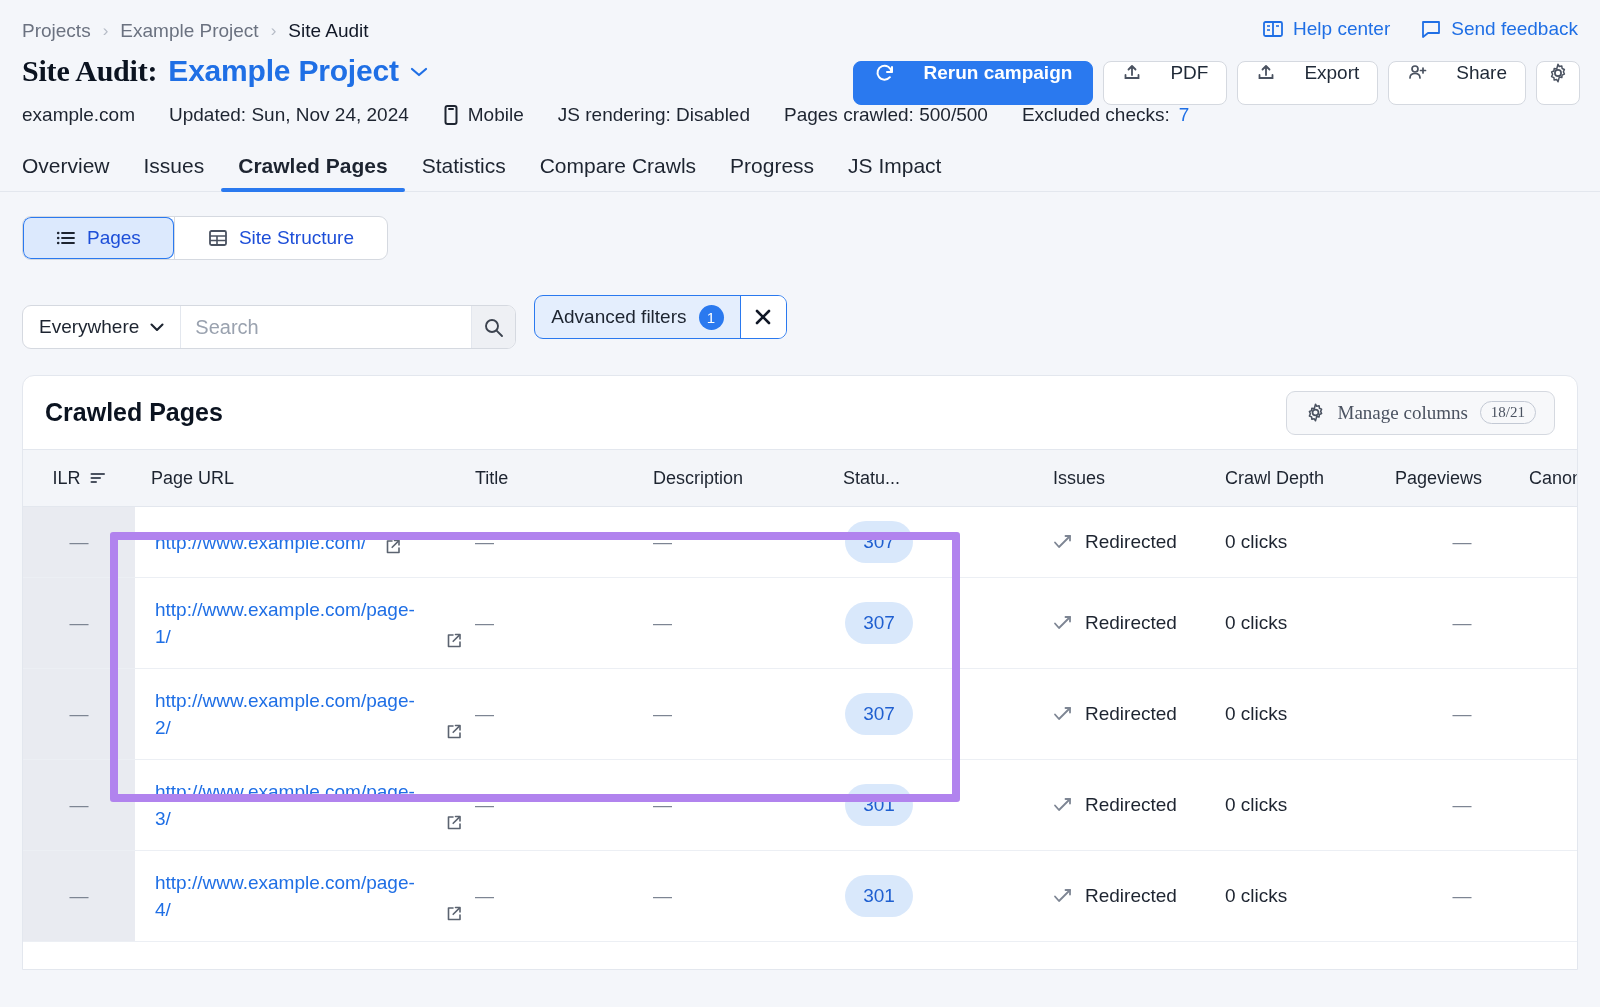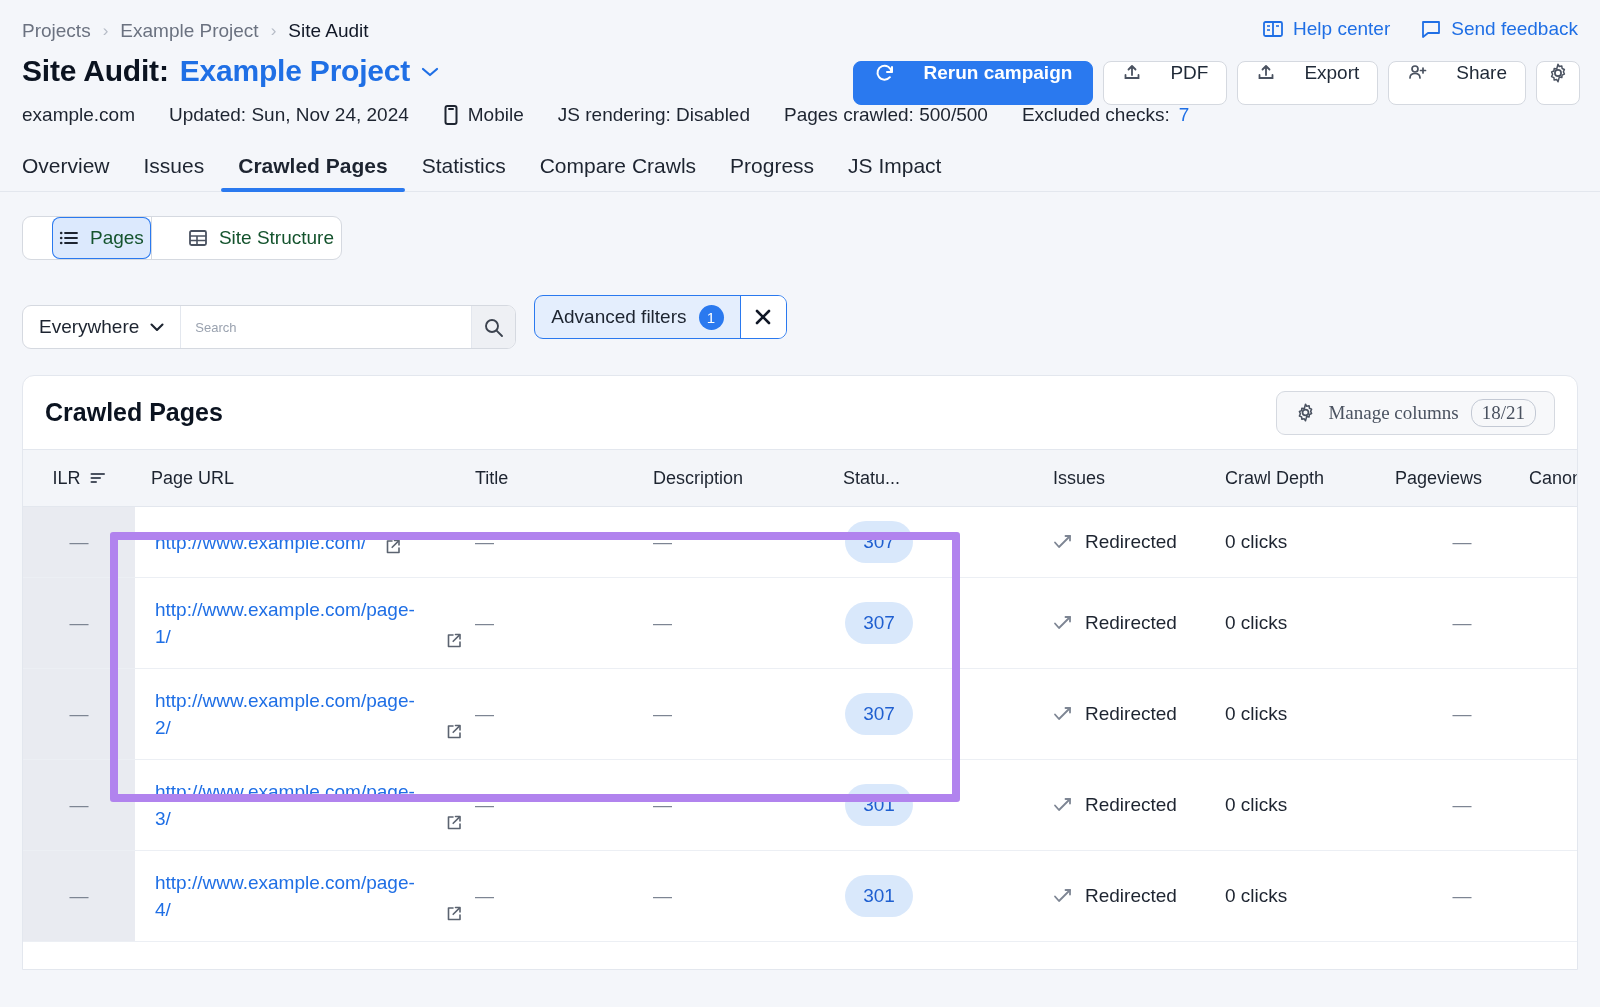--- a/index.html
+++ b/index.html
@@ -19,21 +19,21 @@
   }
   .bc-link { color: #6b7280; }
   .bc-sep { color: #b6bcc7; font-size: 17px; }
   .bc-current { color: #111827; }
 
   
   .title-row {
     display: flex; align-items: center;
     padding: 12px 0 0 22px; position: relative;
   }
-  .title-static { font-size: 30px; font-weight: bold; color: #0b1320; letter-spacing: -0.2px; }
+  .title-static { font-size: 30px; font-weight: bold; color: #0b1320; letter-spacing: -0.2px; font-family: Liberation Serif, serif; }
   .title-project {
     font-size: 30px; font-weight: bold; color: #1f6fe5;
     margin-left: 11px; letter-spacing: -0.2px;
   }
   .title-caret {
     margin-left: 10px; color: #1f6fe5; font-size: 22px; line-height: 1;
     position: relative; top: 3px;
   }
 
   
@@ -87,21 +87,21 @@
   }
 
   
   .toolbar { padding: 24px 0 0 22px; }
   .seg {
     display: inline-flex; border: 1px solid #d5d9e0;
     border-radius: 9px; overflow: hidden; background: #fff;
   }
   .seg-item {
     display: flex; align-items: center; gap: 11px;
-    height: 42px; padding: 0 7px; font-size: 19px; color: #14532d; margin-left: 29px;
+    height: 42px; padding: 0 33px; font-size: 19px; color: #1d4ed8;
   }
   .seg-item.active {
     background: #dce9fd; box-shadow: inset 0 0 0 1px #2a79ef;
     border-radius: 8px;
   }
   .seg-divider { width: 1px; background: #d5d9e0; }
 
   
   .filter-row {
     display: flex; align-items: center; gap: 18px;
@@ -113,21 +113,21 @@
     background: #fff; overflow: hidden; margin-top: 20px;
   }
   .scope {
     display: flex; align-items: center; gap: 11px;
     padding: 0 16px; height: 100%; font-size: 19px; color: #1d2430;
     border-right: 1px solid #e3e7ee;
   }
   .scope-caret { font-size: 14px; color: #1d2430; }
   .search-input {
     width: 290px; height: 100%; border: 0; outline: 0;
-    font-size: 13px; padding: 0 14px; color: #1d2430;
+    font-size: 20px; padding: 0 14px; color: #1d2430;
     font-family: "Liberation Sans", sans-serif; background: #fff;
   }
   .search-input::placeholder { color: #9aa2af; }
   .search-btn {
     width: 44px; height: 100%; background: #eef0f4;
     border-left: 1px solid #e3e7ee;
     display: flex; align-items: center; justify-content: center;
   }
   .advfilter {
     display: flex; align-items: stretch; height: 44px;
@@ -163,21 +163,21 @@
   }
   .card-title { font-size: 25px; font-weight: bold; color: #0b1320; }
   .manage-btn {
     display: flex; align-items: center; gap: 12px;
     height: 44px; padding: 0 18px;
     border: 1px solid #d5d9e0; border-radius: 9px;
     background: #f7f8fa; font-size: 19px; color: #4a5260; font-family: Liberation Serif, serif;
   }
   .manage-count {
     border: 1px solid #c3c9d4; border-radius: 12px;
-    padding: 2px 10px; font-size: 19px; color: #4a5260;
+    padding: 2px 10px; font-size: 15px; color: #4a5260;
   }
 
   
   table.grid { width: 100%; border-collapse: collapse; table-layout: fixed; }
   table.grid thead th {
     background: #f3f5f9; height: 57px; font-size: 18px;
     font-weight: normal; color: #1d2430; text-align: right;
     border-top: 1px solid #e3e7ee; border-bottom: 1px solid #e3e7ee;
     padding: 0;
   }

